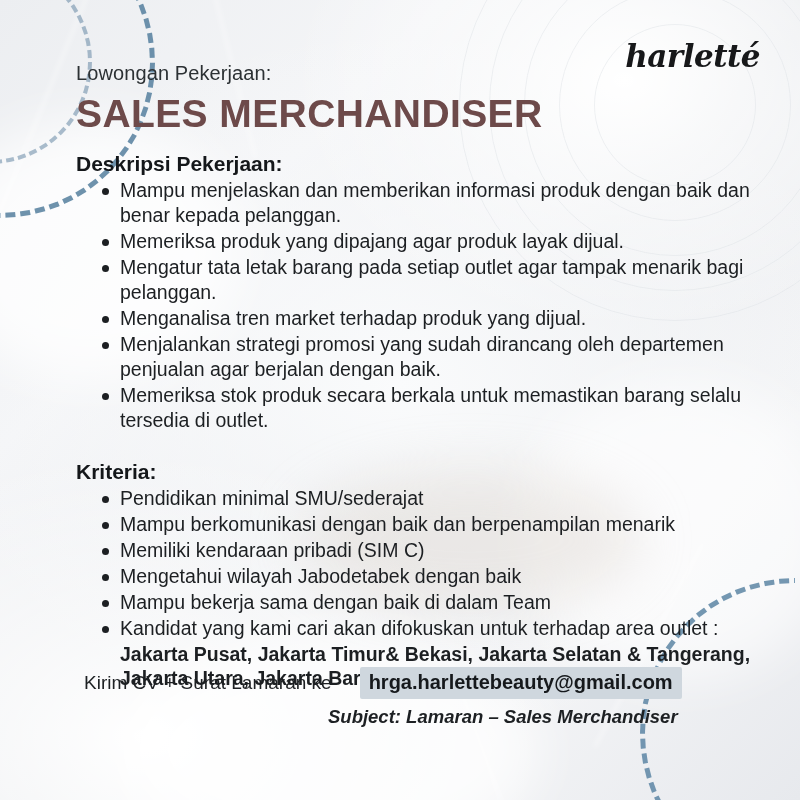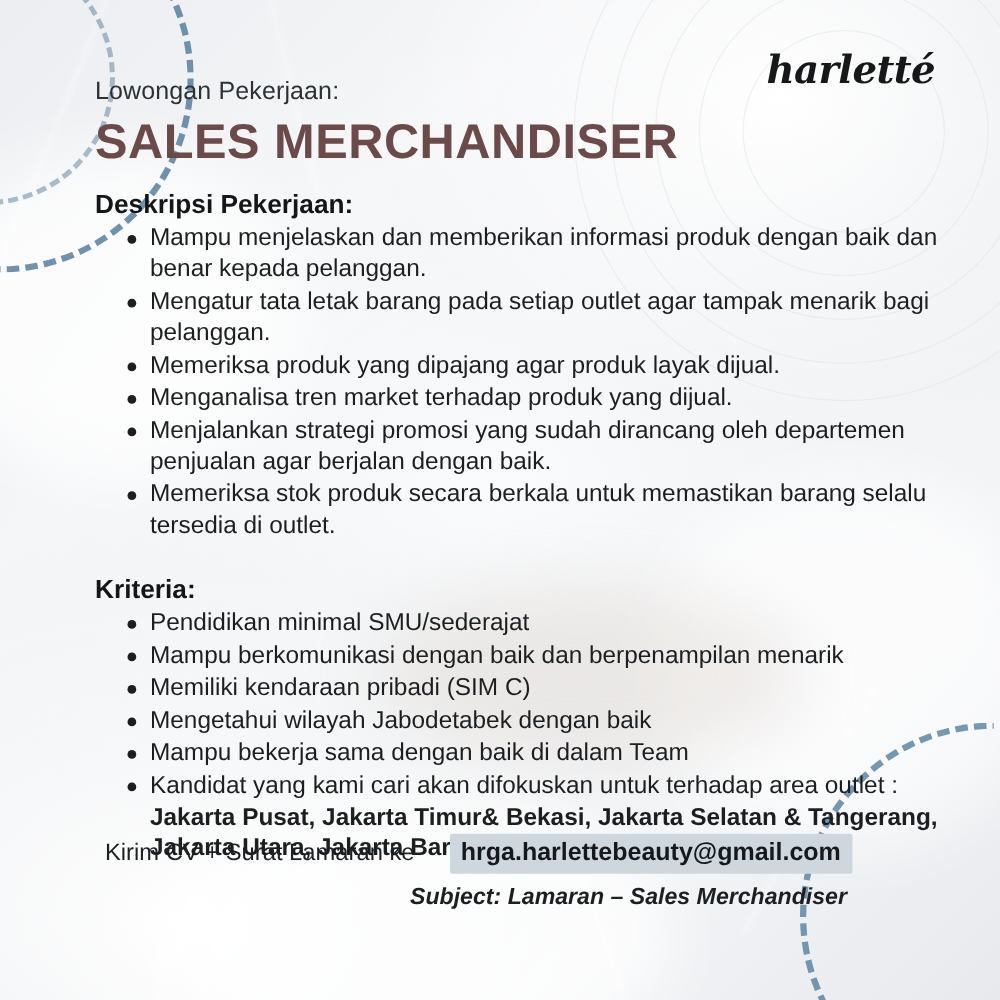--- a/index.html
+++ b/index.html
@@ -72,21 +72,21 @@
   .rings span {
     position: absolute;
     border: 1px solid #dfe3e7;
     border-radius: 50%;
     left: 50%; top: 50%;
     transform: translate(-50%, -50%);
   }
 
   .brand {
     position: absolute;
-    right: 52px;
+    right: 40px;
     top: 38px;
     font-family: "DejaVu Serif", serif;
     font-style: italic;
     font-weight: bold;
     font-size: 31px;
     letter-spacing: -0.5px;
     color: #17181a;
   }
 
   .content {
@@ -211,22 +211,22 @@
   <div class="brand">harletté</div>
 
   <div class="content">
     <div class="kicker">Lowongan Pekerjaan:</div>
     <h1 class="title">SALES MERCHANDISER</h1>
 
     <div>
       <div class="section-head">Deskripsi Pekerjaan:</div>
       <ul class="bullets">
         <li>Mampu menjelaskan dan memberikan informasi produk dengan baik dan benar kepada pelanggan.</li>
+        <li>Memeriksa produk yang dipajang agar produk layak dijual.</li>
         <li>Mengatur tata letak barang pada setiap outlet agar tampak menarik bagi pelanggan.</li>
-        <li>Memeriksa produk yang dipajang agar produk layak dijual.</li>
         <li>Menganalisa tren market terhadap produk yang dijual.</li>
         <li>Menjalankan strategi promosi yang sudah dirancang oleh departemen penjualan agar berjalan dengan baik.</li>
         <li>Memeriksa stok produk secara berkala untuk memastikan barang selalu tersedia di outlet.</li>
       </ul>
     </div>
 
     <div class="spacer-md"></div>
 
     <div>
       <div class="section-head">Kriteria:</div>

